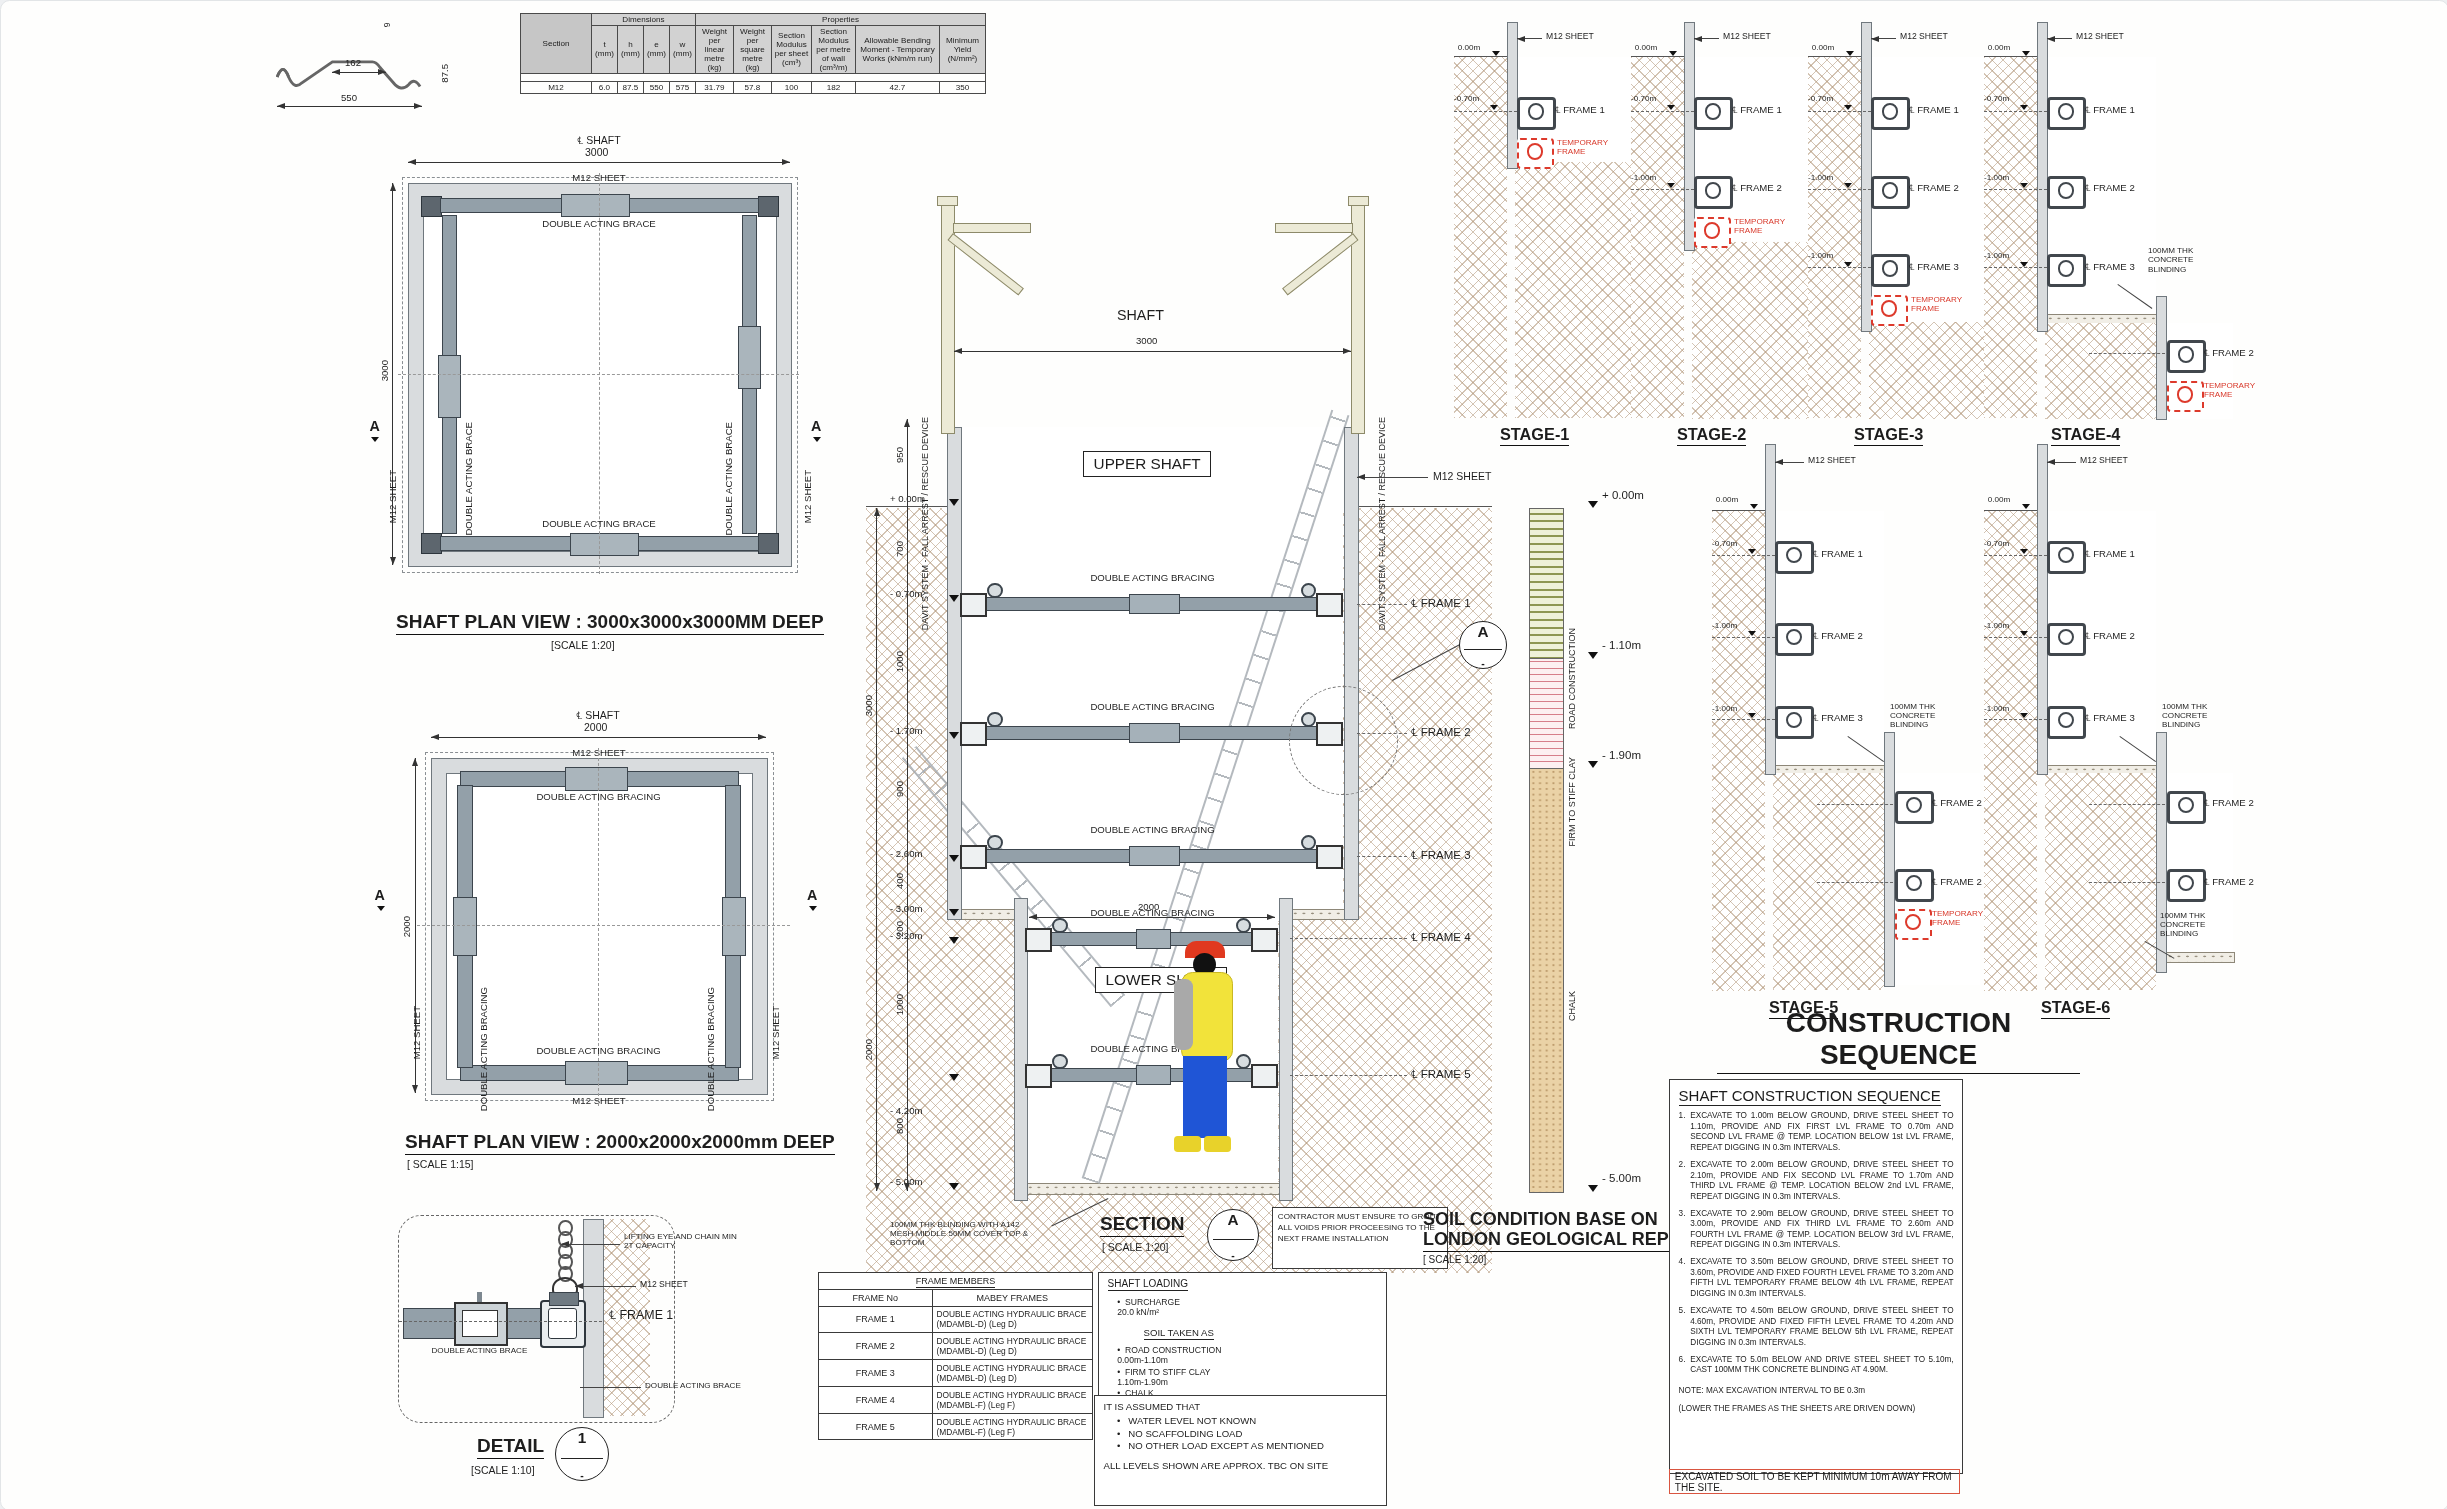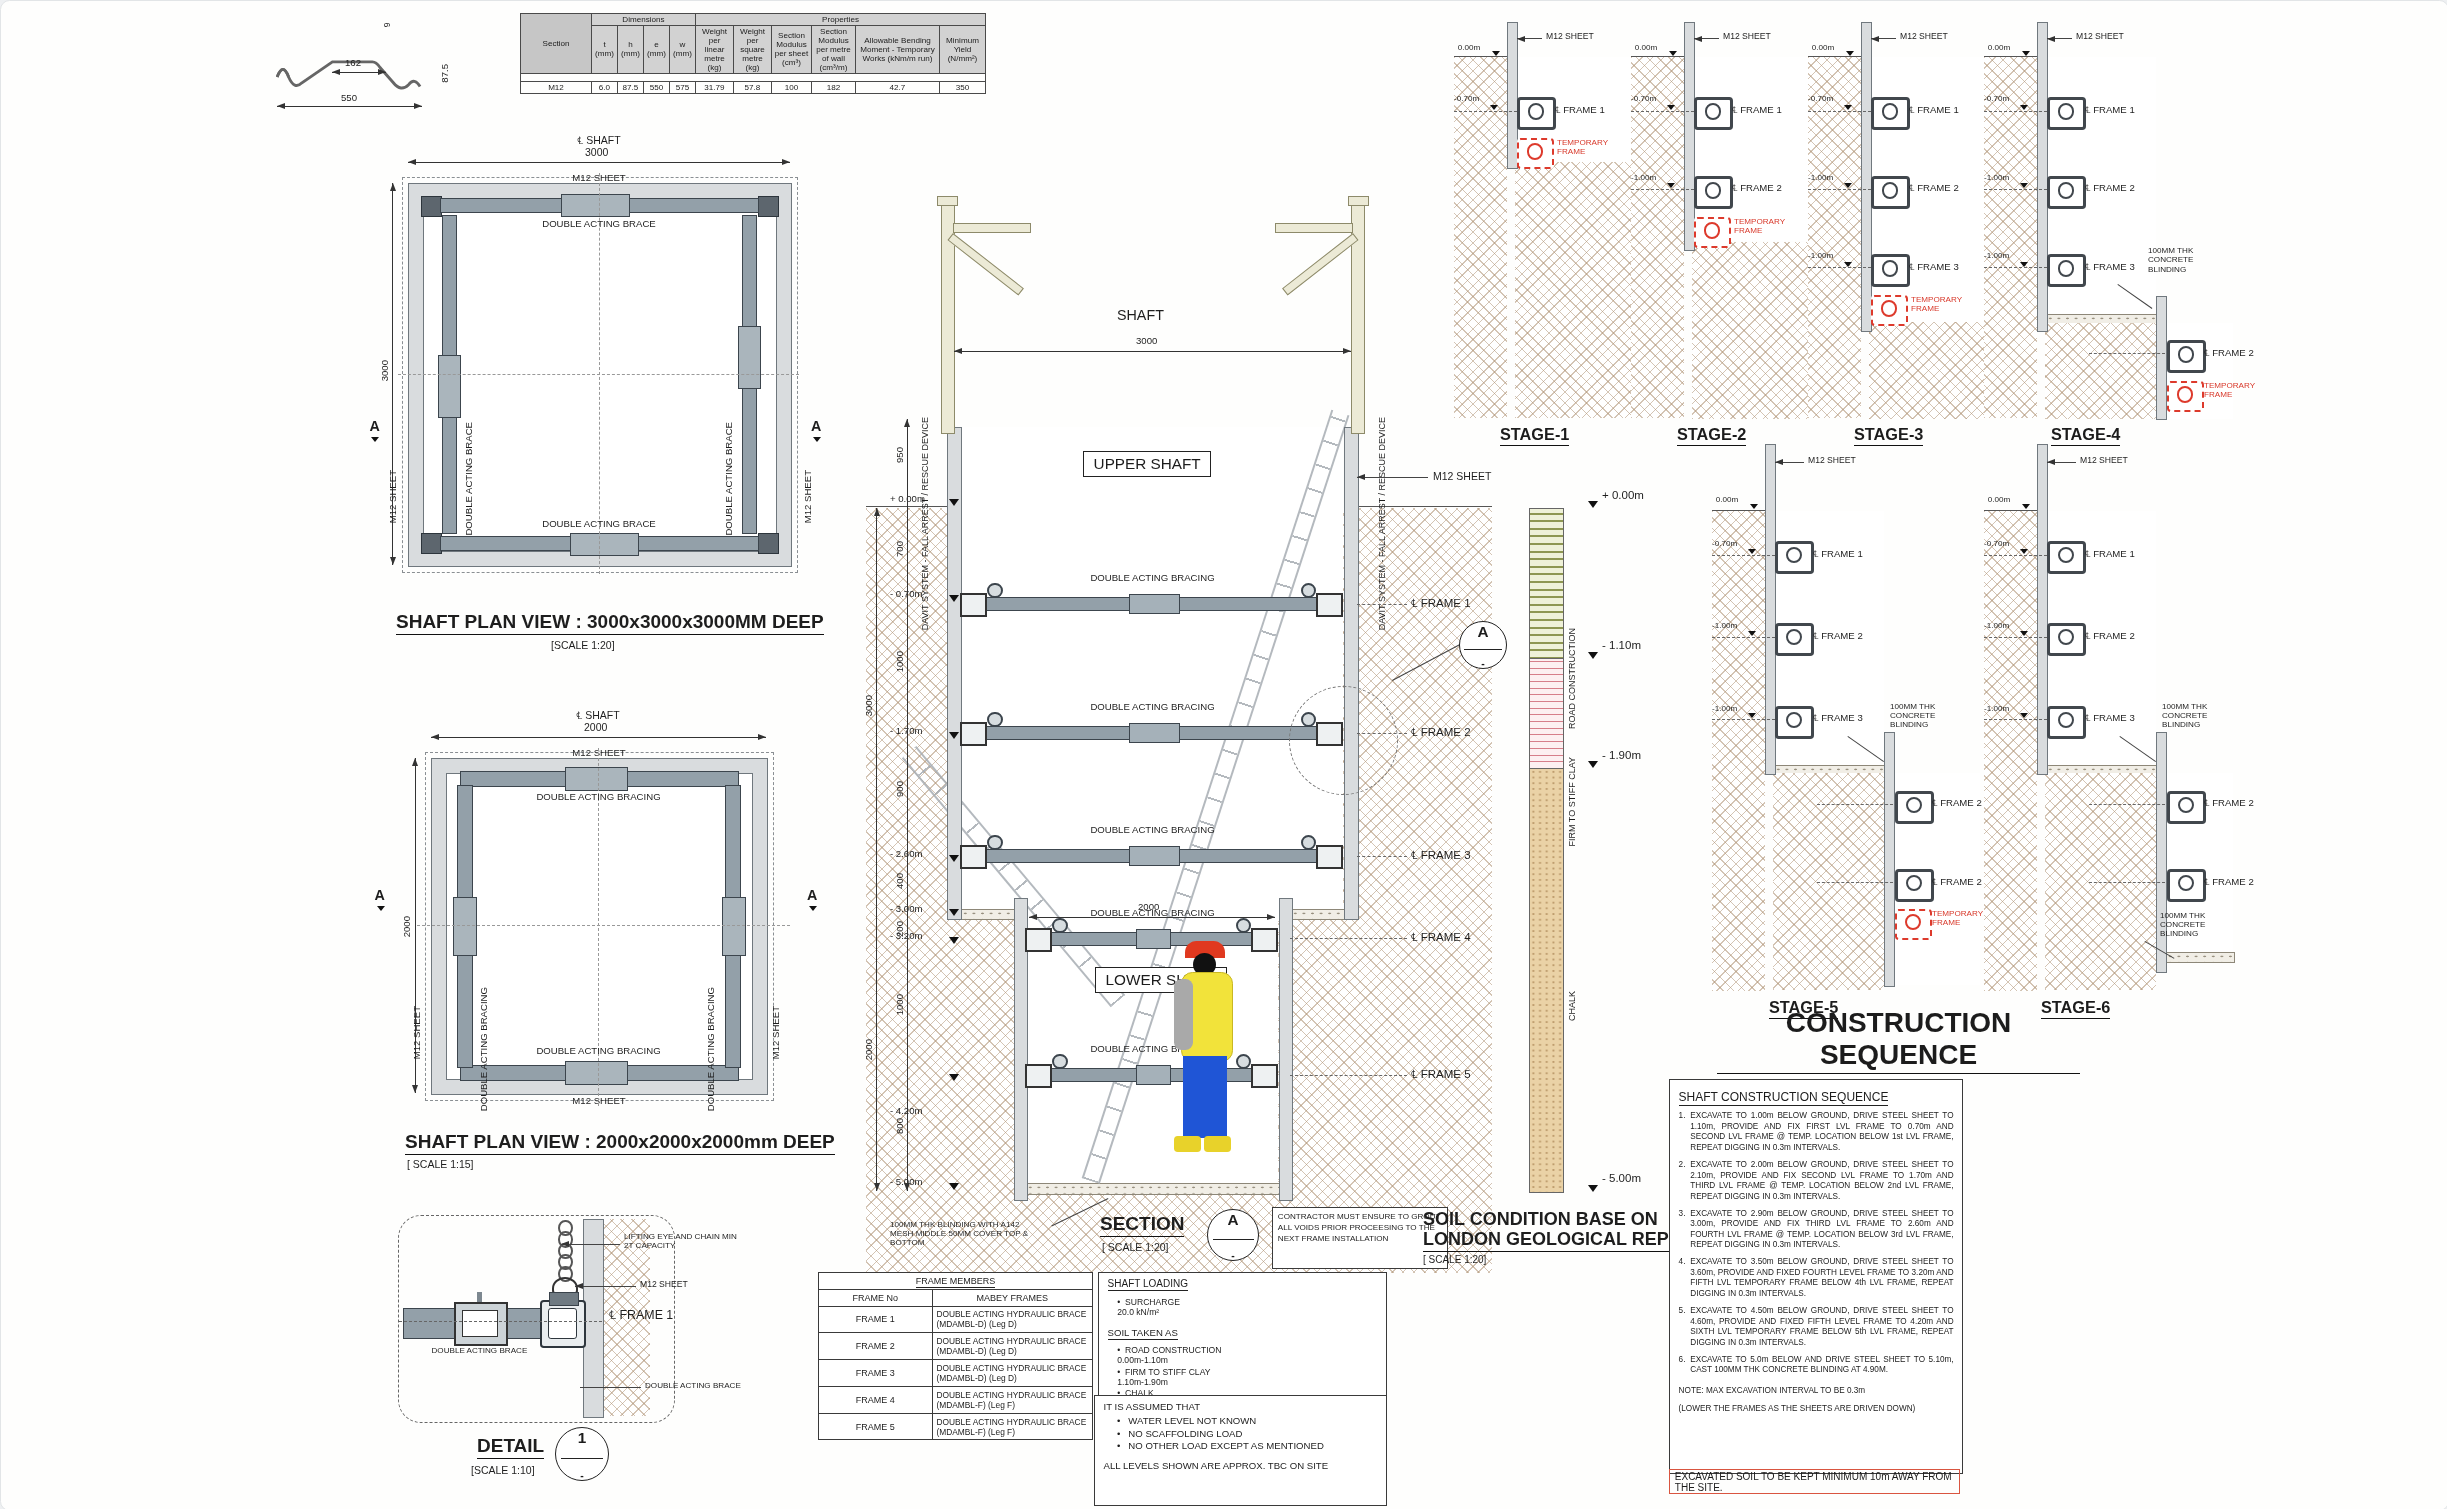--- a/index.html
+++ b/index.html
@@ -703,21 +703,21 @@
     </tbody>
       </table>
   </div>
 
   <div class="panel" style="left:1097px;top:1271px;width:270px;height:117px;padding:4.8px 8.6px;font-size:8.6px;">
     <div><span class="u" style="font-size:10px;">SHAFT LOADING</span></div>
     <div class="flexrow" style="margin-top:8.6px;padding-left:9.6px;padding-right:29px;">
       <span>•&nbsp;&nbsp;<span>SURCHARGE</span></span>
       <span>20.0 kN/m²</span>
     </div>
-    <div style="margin-top:9.6px;"><span class="u" style="font-size:9.6px;">SOIL TAKEN AS</span></div>
+    <div style="margin-top:9.6px;"><span class="u" style="font-size:9.6px;margin-left:36px;">SOIL TAKEN AS</span></div>
     <div class="flexrow" style="margin-top:6.7px;padding-left:9.6px;padding-right:19px;">
       <span>•&nbsp;&nbsp;<span>ROAD CONSTRUCTION</span></span>
       <span>0.00m-1.10m</span>
     </div>
     <div class="flexrow" style="margin-top:1.9px;padding-left:9.6px;padding-right:19px;">
       <span>•&nbsp;&nbsp;<span>FIRM TO STIFF CLAY</span></span>
       <span>1.10m-1.90m</span>
     </div>
     <div class="flexrow" style="margin-top:1.9px;padding-left:9.6px;padding-right:19px;">
       <span>•&nbsp;&nbsp;<span>CHALK</span></span>
@@ -727,21 +727,21 @@
 
   <div class="panel" style="left:1093px;top:1394px;width:274px;height:99px;padding:4.8px 8.6px;font-size:9.6px;">
     <div>IT IS ASSUMED THAT</div>
     <div style="padding-left:13.4px;margin-top:2.9px;">•&nbsp;&nbsp;&nbsp;<span>WATER LEVEL NOT KNOWN</span></div>
     <div style="padding-left:13.4px;margin-top:1.9px;">•&nbsp;&nbsp;&nbsp;<span>NO SCAFFOLDING LOAD</span></div>
     <div style="padding-left:13.4px;margin-top:1.9px;">•&nbsp;&nbsp;&nbsp;<span>NO OTHER LOAD EXCEPT AS MENTIONED</span></div>
     <div style="margin-top:8.6px;">ALL LEVELS SHOWN ARE APPROX. TBC ON SITE</div>
   </div>
 
   <div class="panel" style="left:1668px;top:1078px;width:275px;height:380px;padding:6.7px 8.6px;">
-    <div><span class="u bold" style="font-size:12px;font-weight:normal;">SHAFT CONSTRUCTION SEQUENCE</span></div>
+    <div><span class="u bold" style="font-size:15px;font-weight:normal;">SHAFT CONSTRUCTION SEQUENCE</span></div>
     <div class="seqi">
         <b>1.</b>
         <span>EXCAVATE TO 1.00m BELOW GROUND, DRIVE STEEL SHEET TO 1.10m, PROVIDE AND FIX FIRST LVL FRAME TO 0.70m AND SECOND LVL FRAME @ TEMP. LOCATION BELOW 1st LVL FRAME, REPEAT DIGGING IN 0.3m INTERVALS.</span>
       </div>
     <div class="seqi">
         <b>2.</b>
         <span>EXCAVATE TO 2.00m BELOW GROUND, DRIVE STEEL SHEET TO 2.10m, PROVIDE AND FIX SECOND LVL FRAME TO 1.70m AND THIRD LVL FRAME @ TEMP. LOCATION BELOW 2nd LVL FRAME, REPEAT DIGGING IN 0.3m INTERVALS.</span>
       </div>
     <div class="seqi">
         <b>3.</b>

